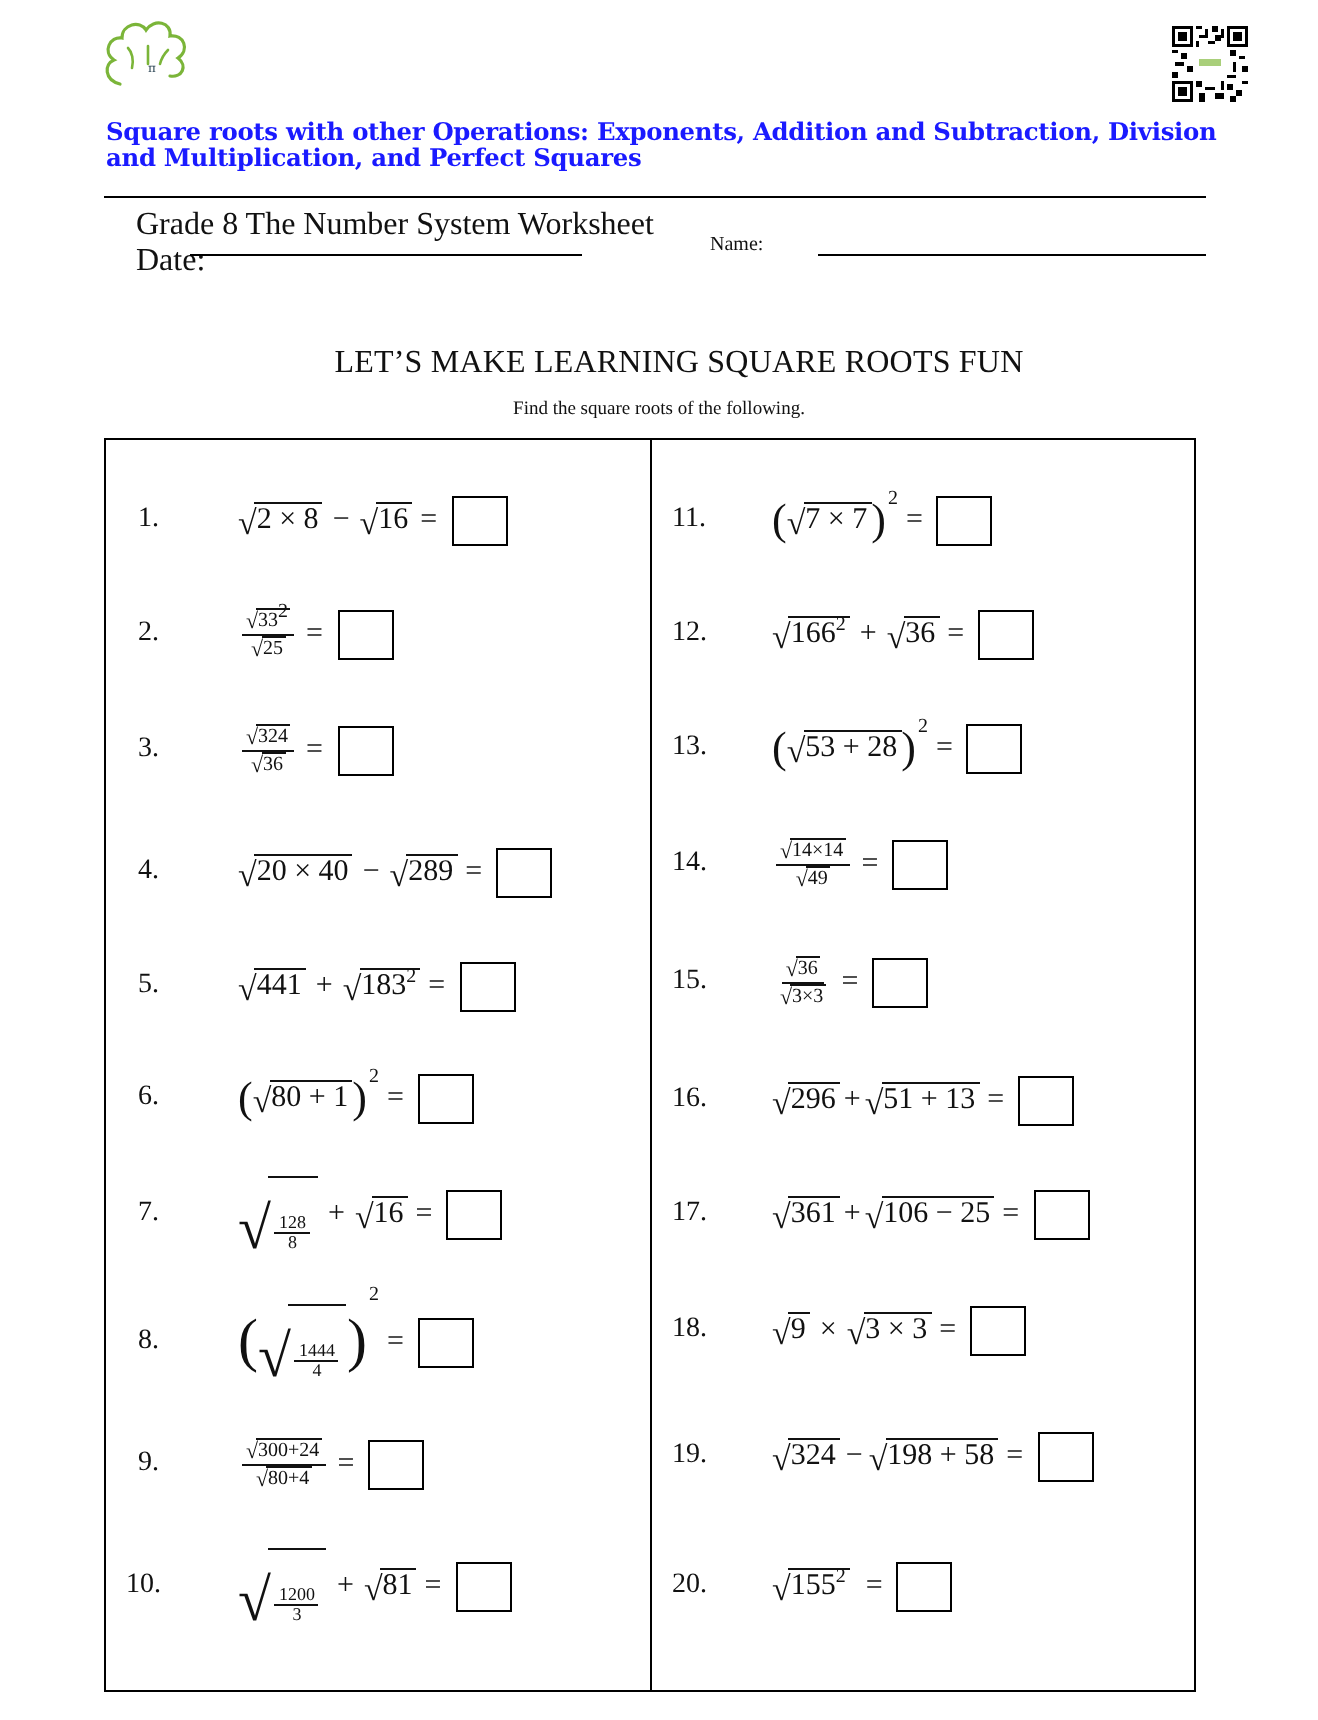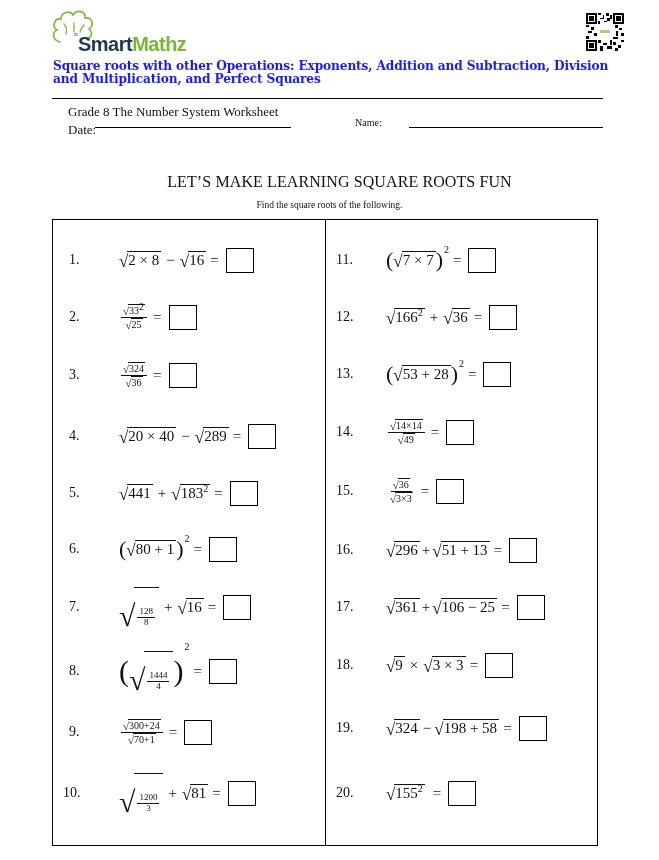--- a/index.html
+++ b/index.html
@@ -11,21 +11,21 @@
   .logo-text { position:absolute; left:28px; top:25px; font-family:"Liberation Sans", sans-serif; font-weight:bold; font-size:20px; letter-spacing:-0.5px; white-space:nowrap; }
   .logo-smart { color:#1f3a4a; }
   .logo-mathz { color:#7bb539; }
 
   .qr { position:absolute; left:585px; top:13px; width:40px; height:38px; }
 
   .title { position:absolute; left:53px; top:60px; width:560px; color:#1a1aff; font-family:"DejaVu Serif", serif; font-weight:bold; font-size:12.2px; line-height:12.5px; letter-spacing:-0.15px; }
 
   .rule-top { position:absolute; left:52px; top:98px; width:551px; height:0; border-top:1.5px solid #000; }
 
-  .meta-line { position:absolute; left:68px; font-size:13px; font-family:"Liberation Serif", serif; }
+  .meta-line { position:absolute; left:68px; font-size:16px; font-family:"Liberation Serif", serif; }
   .grade { top:104px; }
   .date-label { top:122px; }
   .date-line { position:absolute; left:95px; top:127px; width:196px; border-top:1px solid #000; }
   .name-label { position:absolute; left:355px; top:117px; font-size:10px; font-family:"Liberation Serif", serif; }
   .name-line { position:absolute; left:409px; top:127px; width:194px; border-top:1px solid #000; }
 
   .heading { position:absolute; left:0; width:659px; text-align:center; top:173px; font-family:"Liberation Serif", serif; font-size:16px; letter-spacing:0.1px;padding-left:20px; }
   .instructions { position:absolute; left:0; width:659px; text-align:center; top:200px; font-family:"Liberation Serif", serif; font-size:9.5px; }
 
   .table { position:absolute; left:52px; top:219px; width:546px; height:627px; border:1.5px solid #000; }
@@ -57,21 +57,20 @@
   .paren-big { font-size:30px; line-height:1; }
   .sup-out { font-size:10px; align-self:flex-start; margin-top:-4px; margin-left:1px; }
 </style>
 
 <div class="logo">
   <svg class="logo-tree" viewBox="0 0 46 40">
     <path d="M10 34 C2 32 2 24 7 22 C1 18 5 10 11 11 C11 4 20 2 23 7 C27 1 36 3 35 10 C42 9 45 17 39 21 C44 25 41 31 35 30" fill="none" stroke="#7bb539" stroke-width="1.6" stroke-linecap="round"></path>
     <path d="M16 26 C17 22 16 18 14 16 M24 24 L24 15 M30 24 C31 20 33 18 34 17" fill="none" stroke="#7bb539" stroke-width="1.3" stroke-linecap="round"></path>
     <text x="24" y="28" font-size="6" fill="#1f3a4a" font-family="DejaVu Serif, serif">π</text>
   </svg>
-  <div class="logo-text"><span class="logo-smart">Smart</span><span class="logo-mathz">Mathz</span></div>
 </div>
 
 <svg class="qr" viewBox="0 0 25 25" shape-rendering="crispEdges">
   <rect width="25" height="25" fill="#fff"></rect>
   <g fill="#000">
     <rect x="0" y="0" width="7" height="7"></rect>
       <rect x="1" y="1" width="5" height="5" fill="#fff"></rect>
       <rect x="2" y="2" width="3" height="3"></rect>
     <rect x="18" y="0" width="7" height="7"></rect>
       <rect x="19" y="1" width="5" height="5" fill="#fff"></rect>
@@ -270,21 +269,21 @@
   <div class="problem" style="left:16px; top:497px;">
     <span class="num">9.</span>
     <span class="expr">
       <span class="frac">
         <span class="fn"><span class="rad">
               <span class="rad-sign">√</span>
               <span class="rad-body">300+24</span>
             </span></span>
         <span class="fd"><span class="rad">
               <span class="rad-sign">√</span>
-              <span class="rad-body">70+1</span>
+              <span class="rad-body">80+4</span>
             </span></span>
       </span>
       <span class="eq">=</span>
       <span class="answer-box"></span>
     </span>
   </div>
 
   <div class="problem" style="left:10px; top:558px;">
     <span class="num">10.</span>
     <span class="expr" style="left:56px;">

